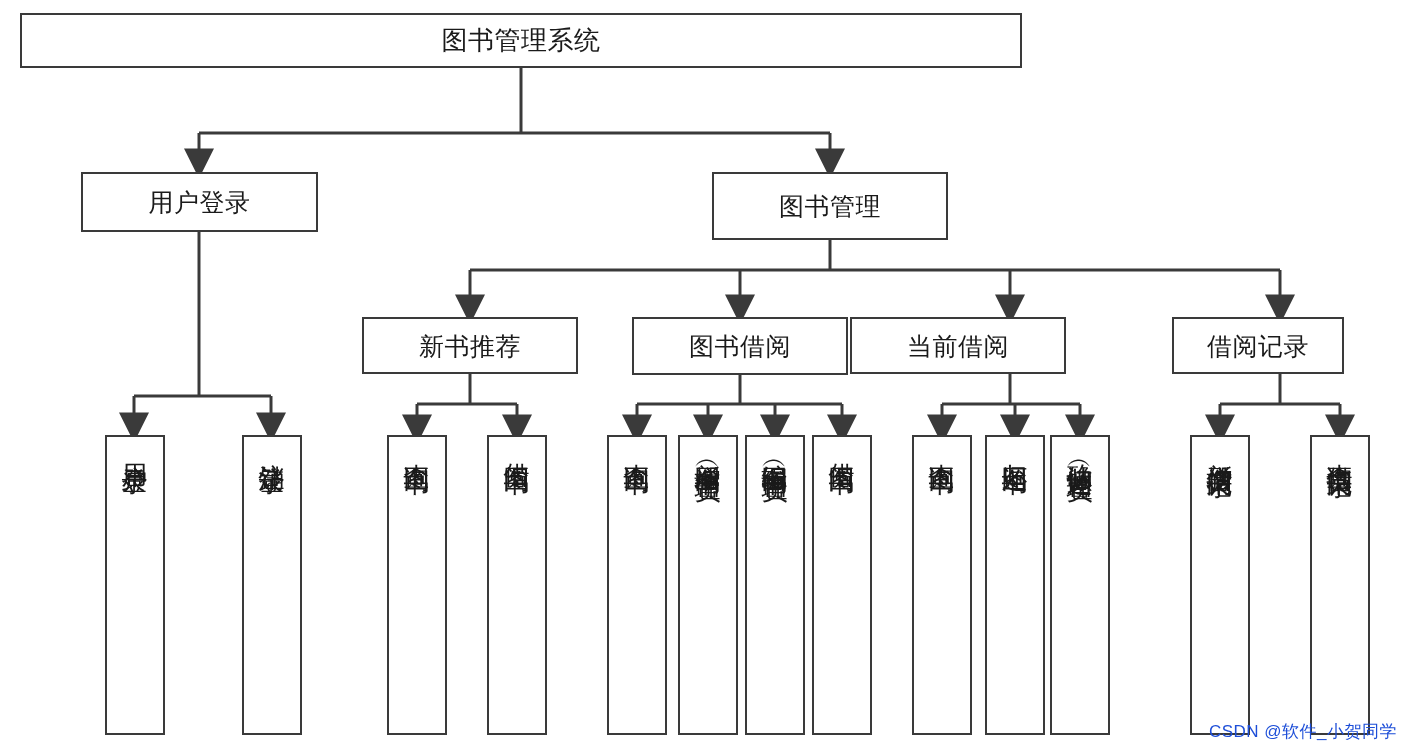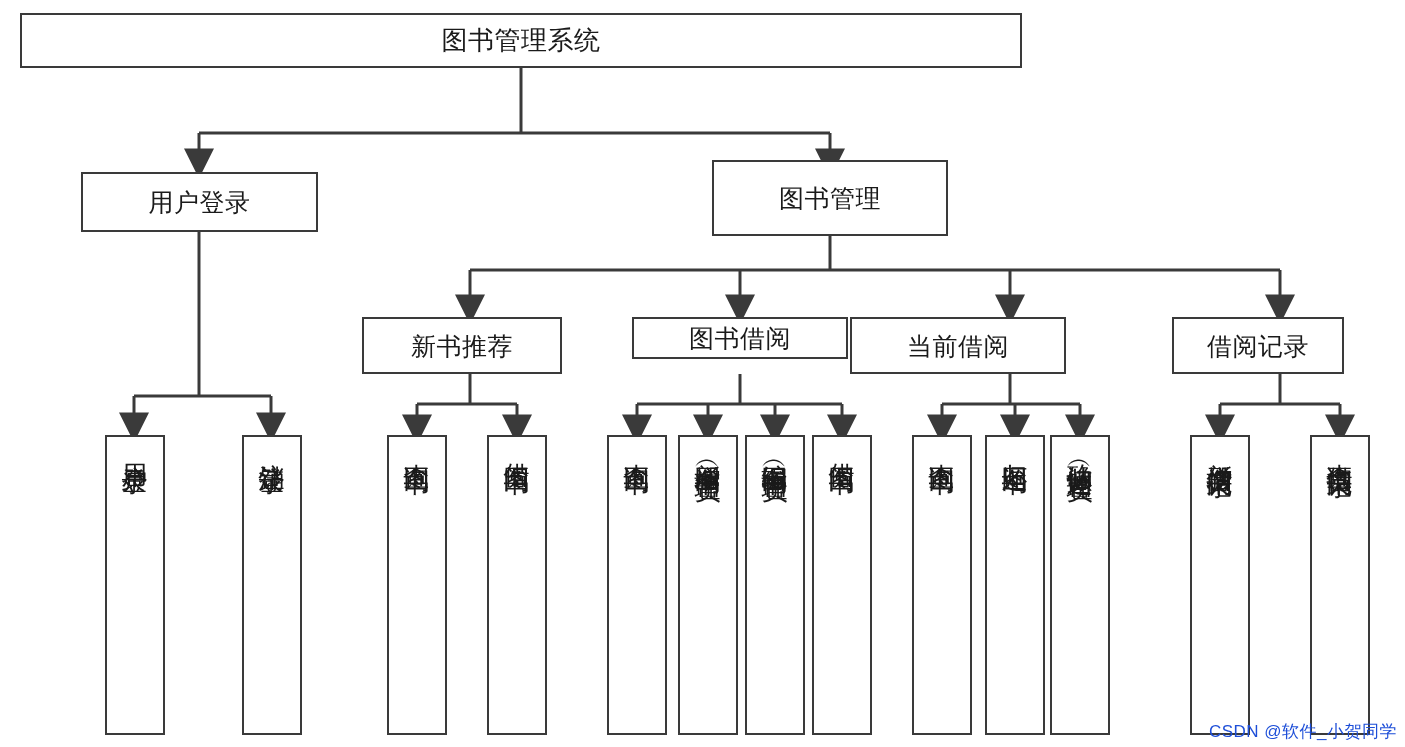--- a/index.html
+++ b/index.html
@@ -117,28 +117,28 @@
     </g>
   </svg>
 
   <div class="node horiz tier1" style="left:20px;top:13px;width:1002px;height:55px;">
     <span class="lbl">图书管理系统</span>
   </div>
 
   <div class="node horiz" style="left:81px;top:172px;width:237px;height:60px;">
     <span class="lbl">用户登录</span>
   </div>
-  <div class="node horiz" style="left:712px;top:160px;width:236px;height:76px;">
+  <div class="node horiz" style="left:712px;top:172px;width:236px;height:68px;">
     <span class="lbl">图书管理</span>
   </div>
 
-  <div class="node horiz" style="left:362px;top:317px;width:200px;height:57px;">
+  <div class="node horiz" style="left:362px;top:317px;width:216px;height:57px;">
     <span class="lbl">新书推荐</span>
   </div>
-  <div class="node horiz" style="left:632px;top:317px;width:216px;height:42px;">
+  <div class="node horiz" style="left:632px;top:317px;width:216px;height:58px;">
     <span class="lbl">图书借阅</span>
   </div>
   <div class="node horiz" style="left:850px;top:317px;width:216px;height:57px;">
     <span class="lbl">当前借阅</span>
   </div>
   <div class="node horiz" style="left:1172px;top:317px;width:172px;height:57px;">
     <span class="lbl">借阅记录</span>
   </div>
 
   <div class="node vert" style="left:105px;top:435px;width:60px;height:300px;">

